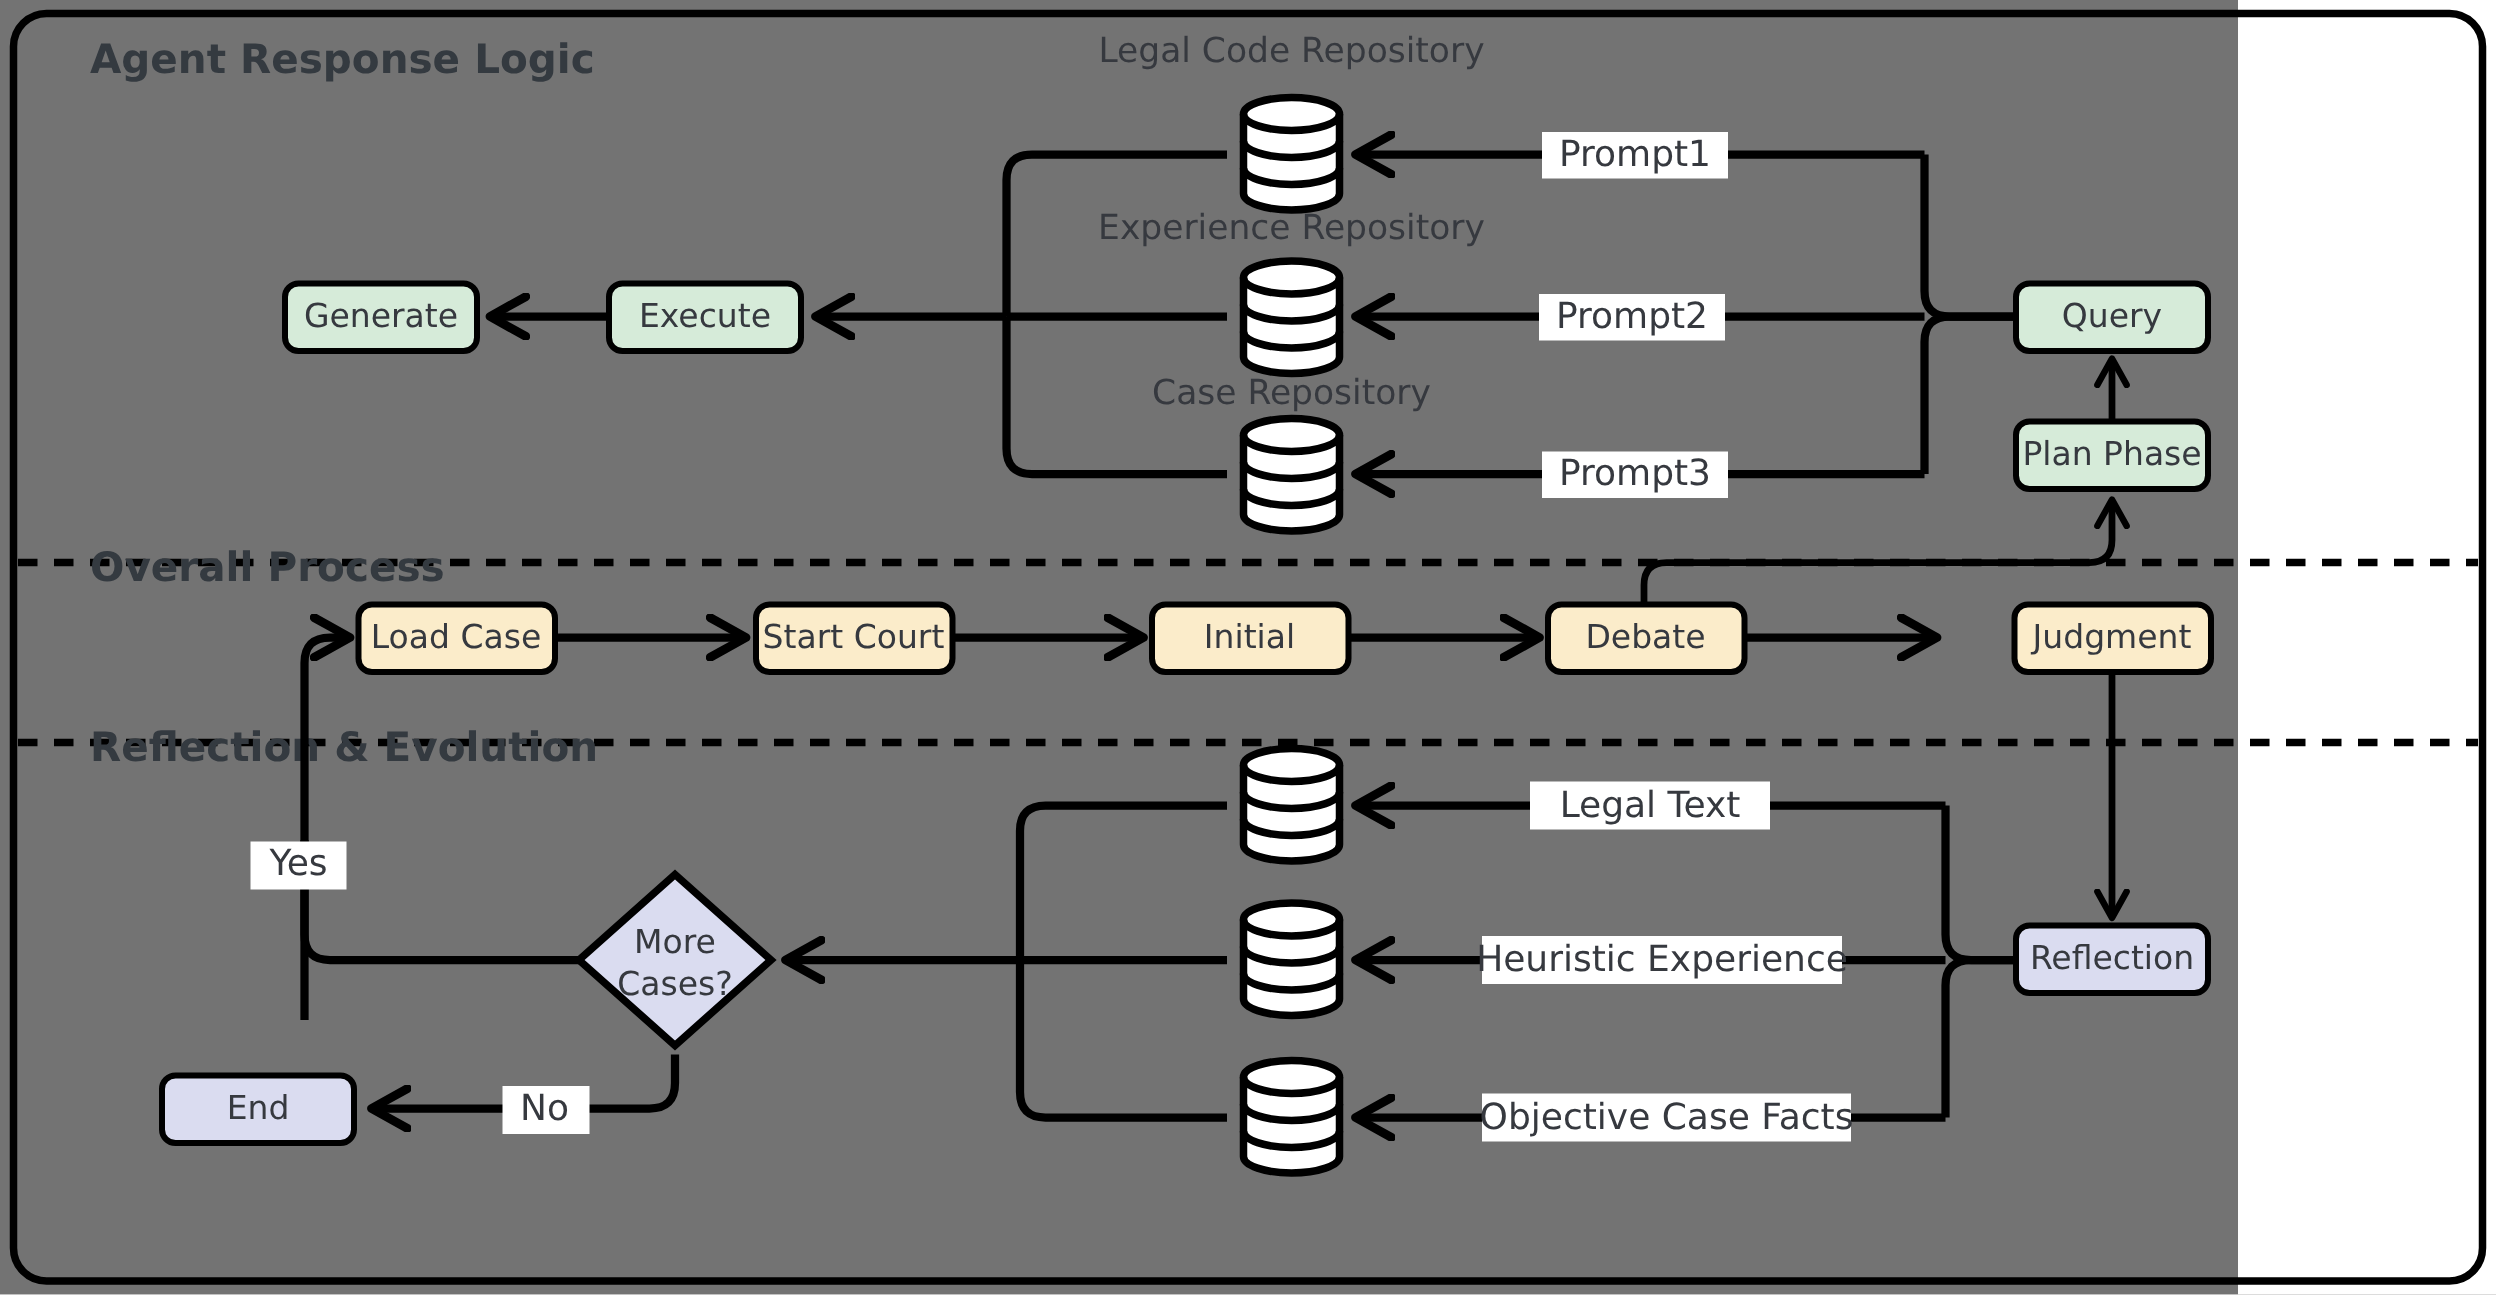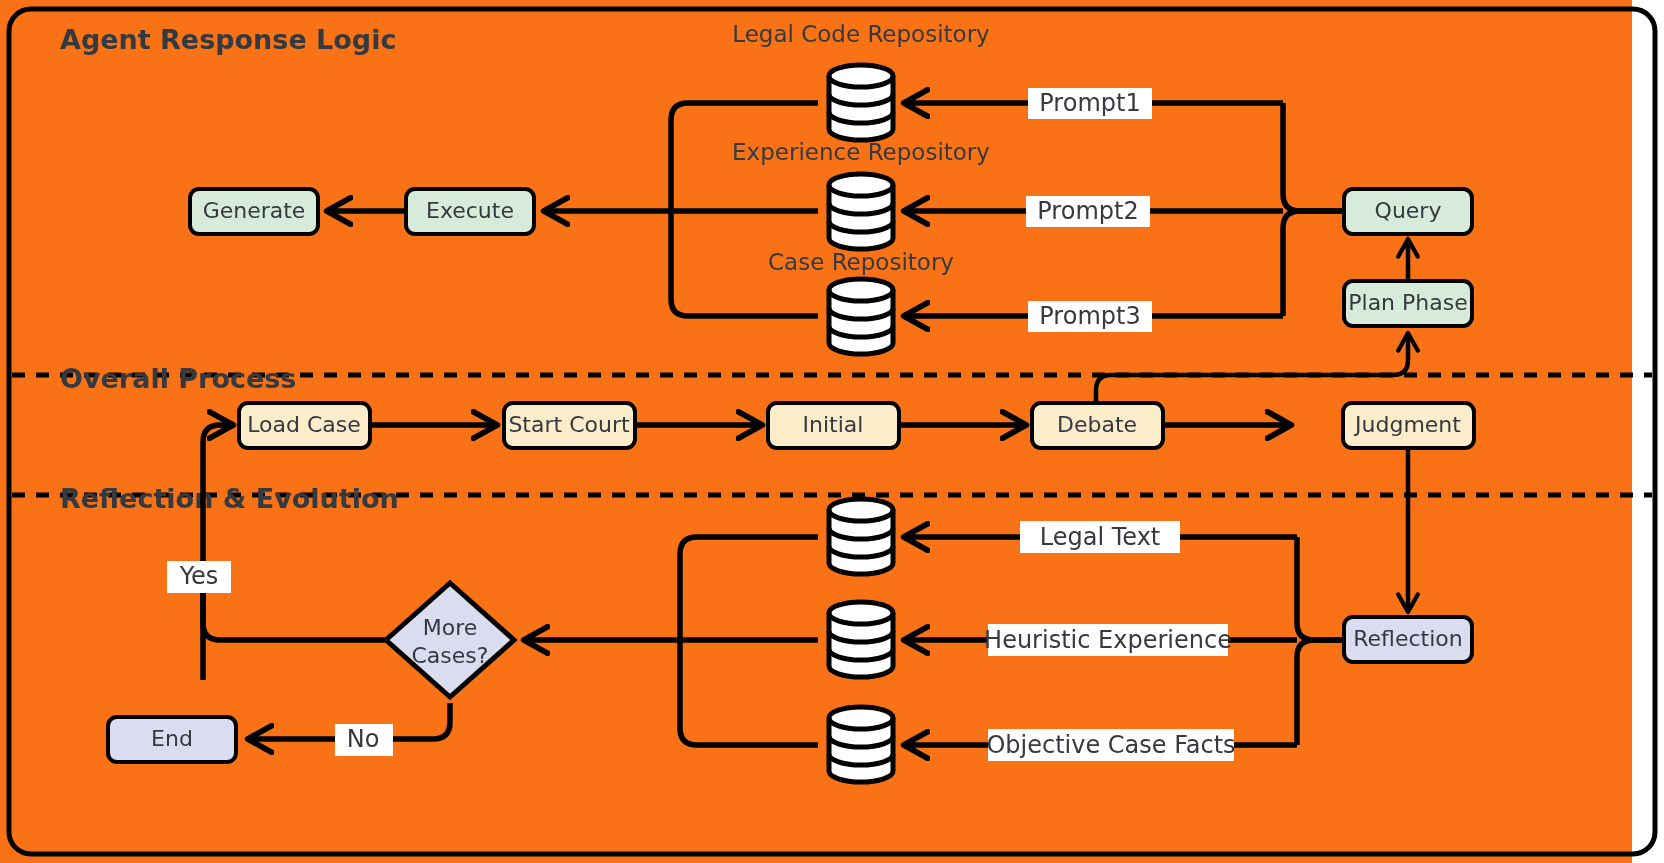--- a/index.html
+++ b/index.html
@@ -1,18 +1,18 @@
 <!DOCTYPE html>
 <html><head>
 <meta charset="utf-8">
 <style>
   html,body{margin:0;padding:0;background:#ffffff;}
   body{width:1664px;height:863px;overflow:hidden;
        font-family:"DejaVu Sans","Liberation Sans",sans-serif;}
-  #stage{position:relative;width:1632px;height:863px;background:#f97316;text-align:center;}
+  #stage{position:relative;width:1492px;height:863px;background:#737373;text-align:center;}
   svg{position:absolute;top:0;left:0;width:1664px;height:863px;}
   .node-label{font-family:"DejaVu Sans","Liberation Sans",sans-serif;
               font-size:22px;fill:#36393f;text-anchor:middle;dominant-baseline:middle;}
   .edge-label{font-family:"DejaVu Sans","Liberation Sans",sans-serif;
               font-size:24px;fill:#36393f;text-anchor:middle;dominant-baseline:middle;}
   .repo-caption{font-family:"DejaVu Sans","Liberation Sans",sans-serif;
               font-size:23px;fill:#36393f;text-anchor:middle;dominant-baseline:middle;}
   .section-title{font-family:"DejaVu Sans","Liberation Sans",sans-serif;
               font-size:27px;font-weight:bold;fill:#343a40;text-anchor:start;dominant-baseline:middle;}
   .lnk{fill:none;stroke:#000;stroke-width:5.5;stroke-linecap:butt;stroke-linejoin:round;}

